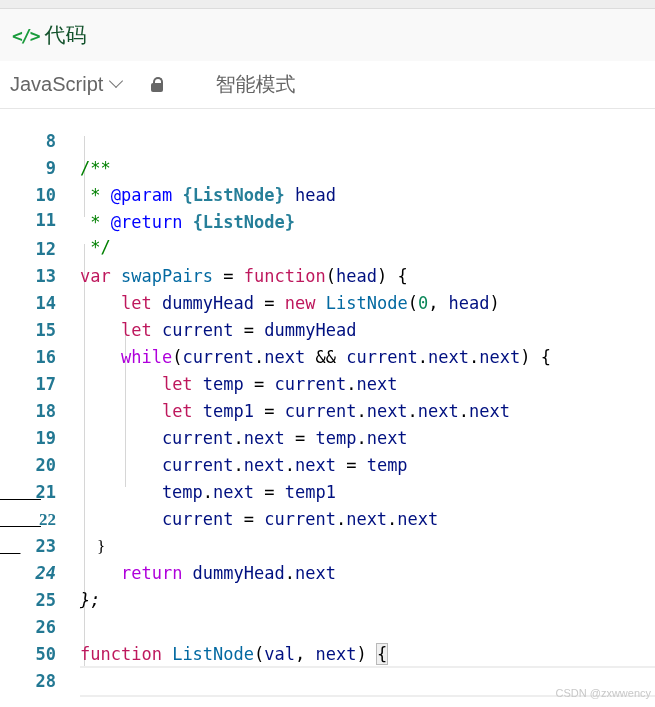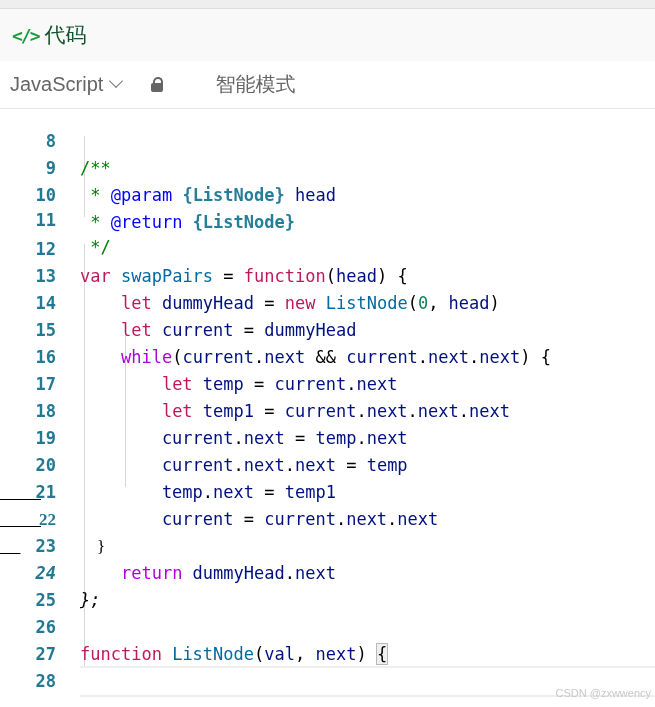--- a/index.html
+++ b/index.html
@@ -134,21 +134,21 @@
   </div>
   <div class="line" style="top:451px;">
     <span class="ln">25</span>
     <span class="code"></span>
   </div>
   <div class="line" style="top:478px;">
     <span class="ln">26</span>
     <span class="code"><span class="kw">function</span> <span class="fn">ListNode</span><span class="pn">(</span>val<span class="pn">,</span> next<span class="pn">) </span><span class="pn brk">{</span></span>
   </div>
   <div class="line" style="top:505px;">
-    <span class="ln">27</span>
+    <span class="ln">50</span>
     <span class="code">   <span class="kw">this</span><span class="pn">.</span>val <span class="pn">=</span> <span class="pn">(</span>val<span class="pn">===</span><span class="kw">undefined</span> <span class="pn">?</span> <span class="num">0</span> <span class="pn">:</span> val<span class="pn">)</span></span>
   </div>
   <div class="line" style="top:532px;">
     <span class="ln">28</span>
     <span class="code">   next  next    next</span>
   </div>
   <div class="line cur" style="top:557px; left:80px; width:575px; height:27px;"></div>
   <div class="line" style="top:559px;">
     <span class="ln">29</span>
     

